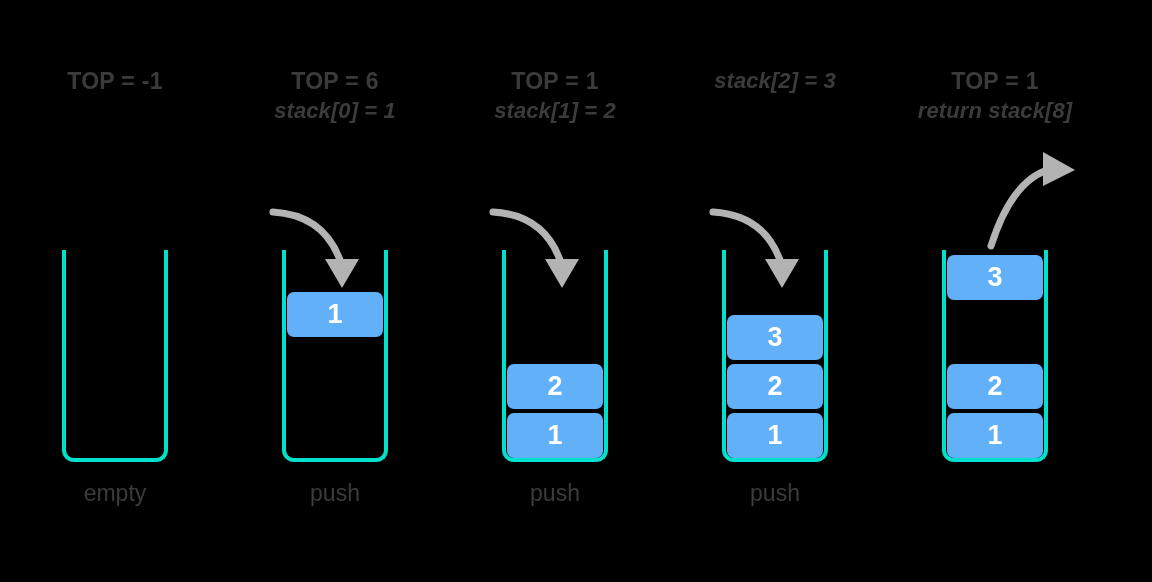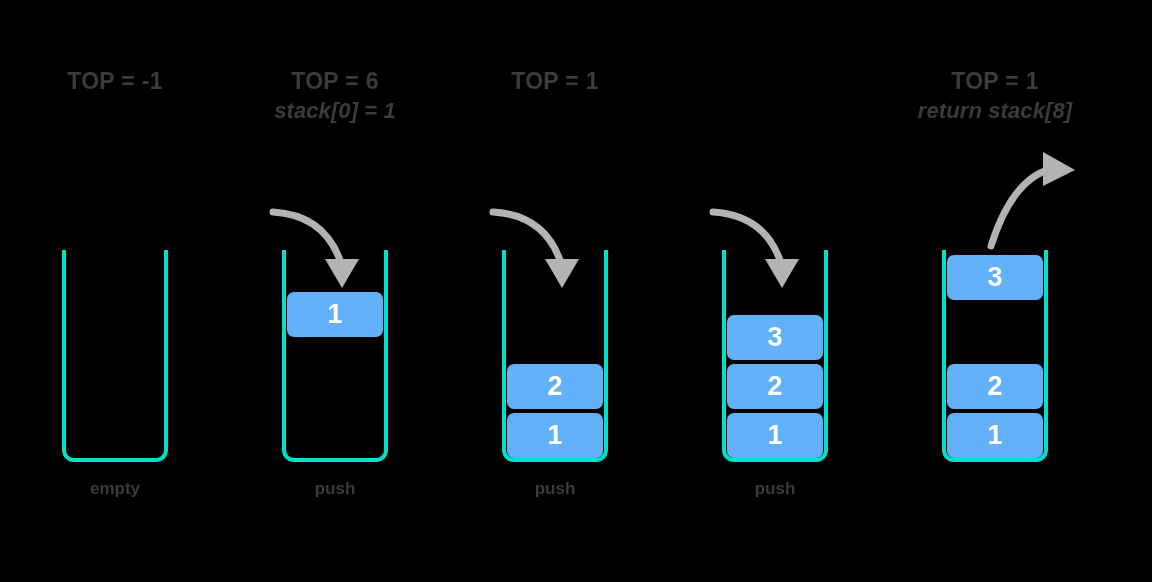--- a/index.html
+++ b/index.html
@@ -90,22 +90,22 @@
     line-height: 1;
   }
   
   .caption-bottom {
     position: absolute;
     top: 462px;
     left: 0;
     width: 220px;
     text-align: center;
     color: #3b3b3b;
-    font-size: 17px;
-    font-weight: bold;
+    font-size: 23px;
+    font-weight: normal;
     line-height: 1.35;
     pointer-events: none;
   }
   .caption-bottom span { display: block; }
   
   .arrow-svg {
     position: absolute;
     left: 0;
     top: 0;
     width: 220px;
@@ -141,36 +141,38 @@
       <div class="cells">
         <div class="cell" style="top: 42px;">1</div>
       </div>
       <div class="caption-bottom">
         <span>push</span>
       </div>
     </div>
     <div class="column" style="left: 445px;">
       <div class="caption-top">
         <span class="line1">TOP = 1</span>
+        <span class="line2">stack[1] = 2</span>
       </div>
   <svg class="arrow-svg" viewBox="0 0 220 582">
     <path d="M 48 196 Q 100 199 116 247" fill="none" stroke="#b3b3b3" stroke-width="7" stroke-linecap="round"></path>
     <path d="M 100 243 L 134 243 L 117 272 Z" fill="#b3b3b3"></path>
   </svg>
       <div class="stack-container"></div>
       <div class="cells">
         <div class="cell" style="top: 114px;">2</div>
         <div class="cell" style="top: 163px;">1</div>
       </div>
       <div class="caption-bottom">
         <span>push</span>
       </div>
     </div>
     <div class="column" style="left: 665px;">
       <div class="caption-top">
+        <span class="line2">stack[2] = 3</span>
       </div>
   <svg class="arrow-svg" viewBox="0 0 220 582">
     <path d="M 48 196 Q 100 199 116 247" fill="none" stroke="#b3b3b3" stroke-width="7" stroke-linecap="round"></path>
     <path d="M 100 243 L 134 243 L 117 272 Z" fill="#b3b3b3"></path>
   </svg>
       <div class="stack-container"></div>
       <div class="cells">
         <div class="cell" style="top: 65px;">3</div>
         <div class="cell" style="top: 114px;">2</div>
         <div class="cell" style="top: 163px;">1</div>

